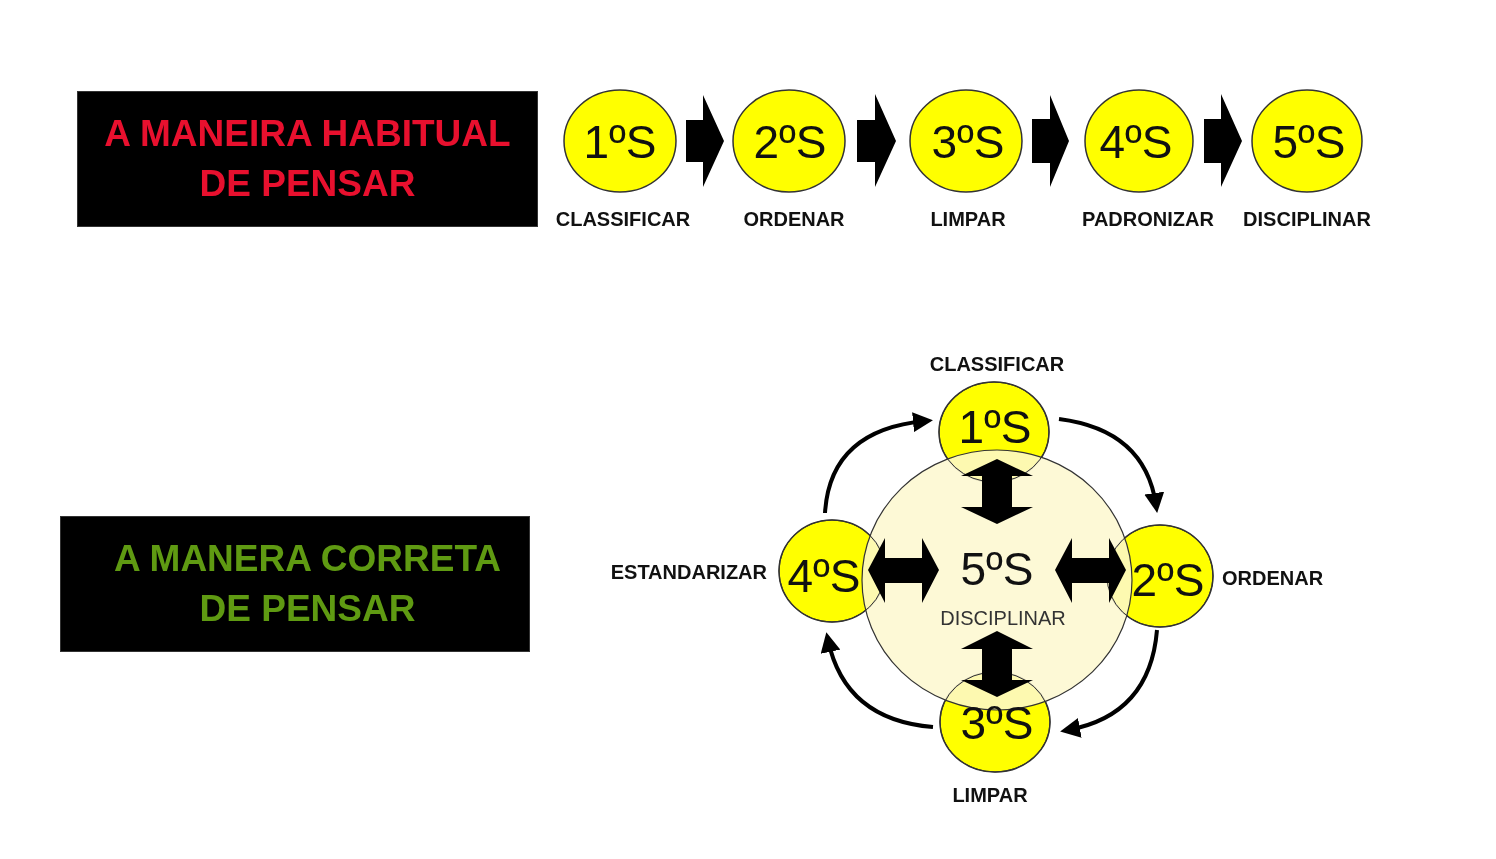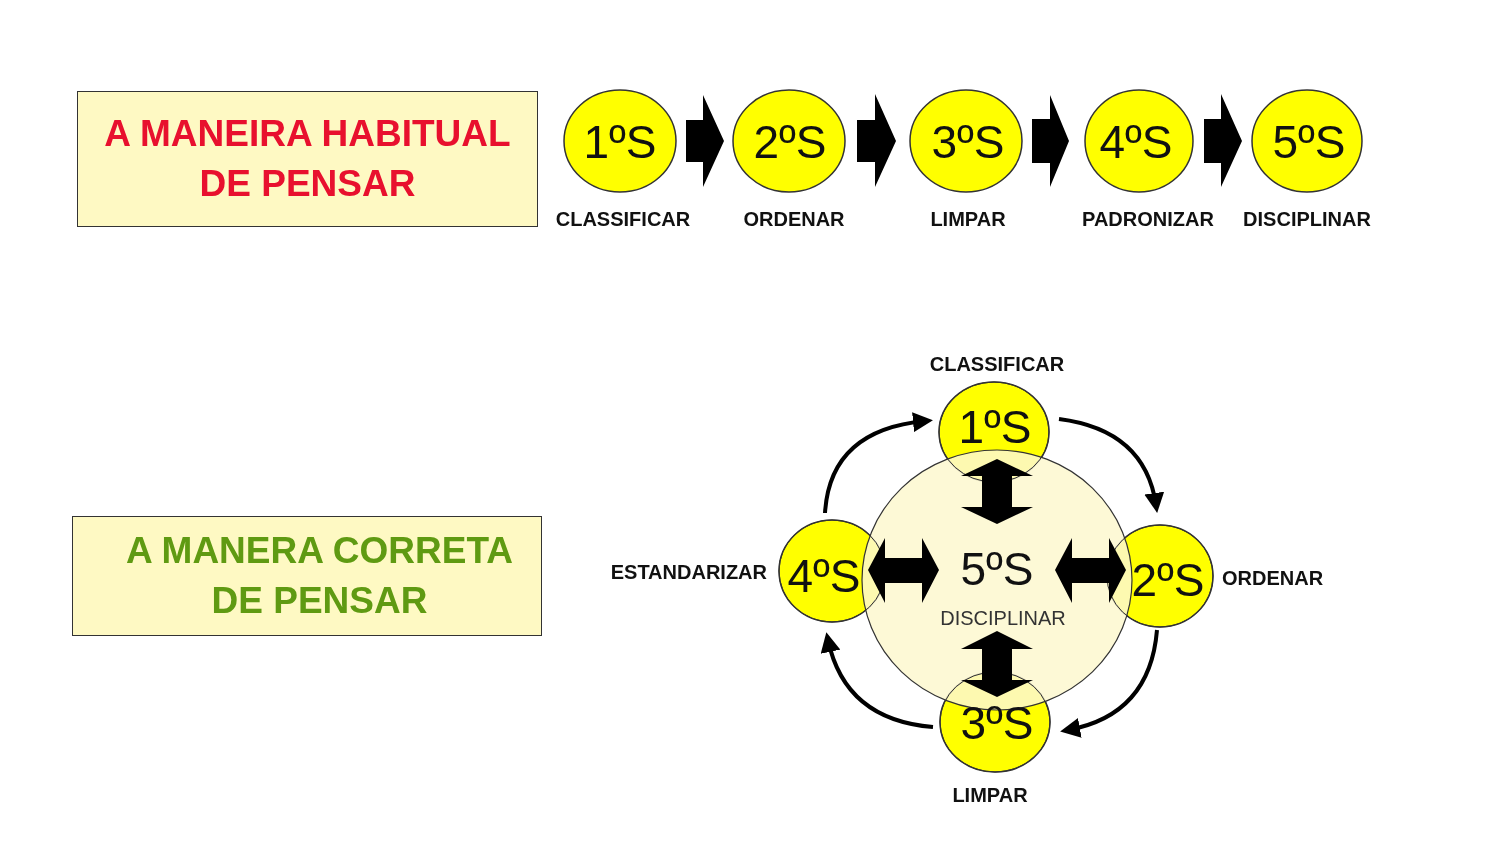--- a/index.html
+++ b/index.html
@@ -1,23 +1,23 @@
 <!DOCTYPE html>
 <html><head>
   <meta charset="utf-8">
   <style>
     html, body { margin: 0; padding: 0; background: #ffffff; }
     body { width: 1496px; height: 859px; position: relative; overflow: hidden;
            font-family: "Liberation Sans", "DejaVu Sans", sans-serif; }
-    .box { position: absolute; border: 1.5px solid #333; background: #fef9c3; box-sizing: border-box;
+    .box { position: absolute; border: 1.5px solid #333; background: #000000; box-sizing: border-box;
            display: flex; flex-direction: column; align-items: center; justify-content: center; }
     .box .line { font-weight: bold; font-size: 37px; line-height: 50px; letter-spacing: 0px; }
     #box-habitual { left: 77px; top: 91px; width: 461px; height: 136px; }
     #box-habitual .line { color: #e8102e; }
-    #box-correta { left: 72px; top: 516px; width: 470px; height: 120px; }
+    #box-correta { left: 60px; top: 516px; width: 470px; height: 136px; }
     #box-correta .line { color: #5f9a12; }
     #box-correta .line.first { margin-left: 25px; }
     #box-correta .line.second { margin-left: 25px; }
     svg { position: absolute; left: 0; top: 0; }
     .stxt { font-family: "Liberation Sans", "DejaVu Sans", sans-serif; font-size: 46px; fill: #111; }
     .lbl { font-family: "Liberation Sans", "DejaVu Sans", sans-serif; font-weight: bold; font-size: 20px; fill: #111; }
     .lbl-center { font-family: "Liberation Sans", "DejaVu Sans", sans-serif; font-size: 20px; fill: #333; }
   </style>
 </head>
 <body>

